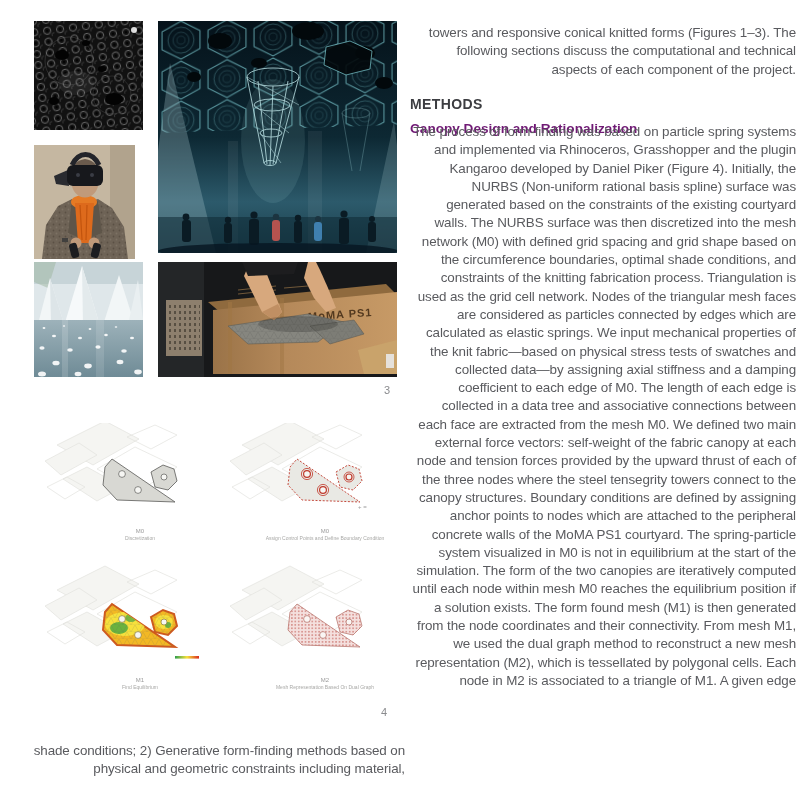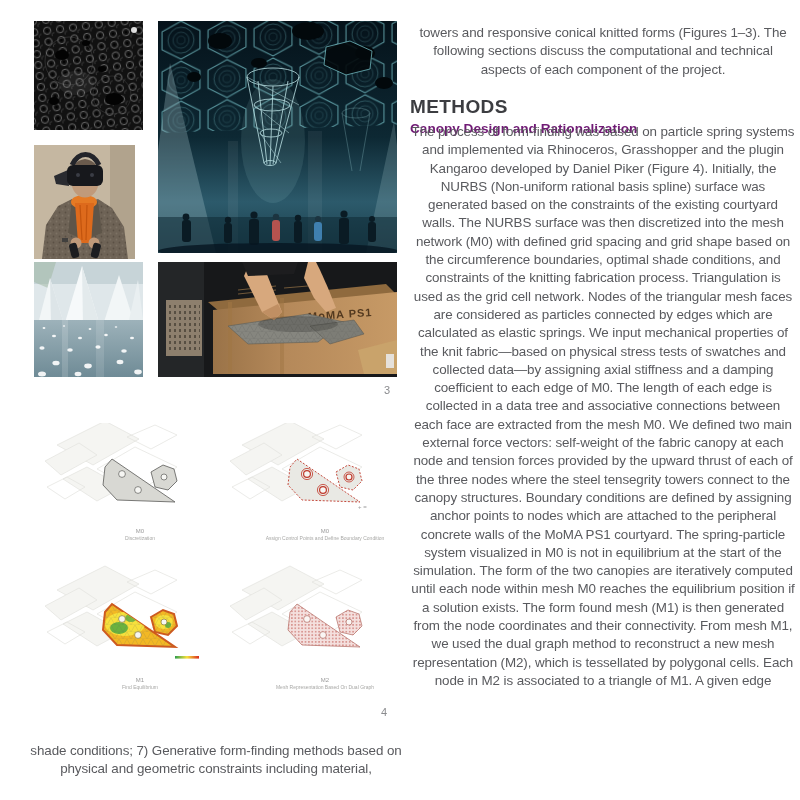--- a/index.html
+++ b/index.html
@@ -2,24 +2,24 @@
 <html><head>
 <meta charset="utf-8">
 <style>
   html,body{margin:0;padding:0;background:#ffffff;}
   .page{position:relative;width:800px;height:800px;background:#fff;overflow:hidden;
         font-family:"Liberation Sans",sans-serif;}
   .abs{position:absolute;}
   .photo{position:absolute;overflow:hidden;background:#ddd;}
   .photo svg{display:block;}
   .fignum{position:absolute;font-size:11px;color:#8a8b8e;}
-  .body-copy{color:#595a5e;font-size:13.4px;line-height:18.3px;letter-spacing:-0.1px;text-align:center;}
+  .body-copy{color:#595a5e;font-size:13.4px;line-height:18.3px;letter-spacing:-0.1px;text-align:right;}
   .intro{left:410px;top:24px;width:386px;}
   .maintext{left:410px;top:123px;width:386px;}
-  .methods{left:410px;top:96px;font-size:19px;font-weight:700;color:#3c3d41;letter-spacing:0.4px;}
+  .methods{left:410px;top:96px;font-size:14px;font-weight:700;color:#3c3d41;letter-spacing:0.4px;}
   .subhead{left:410px;top:121px;font-size:13.6px;font-weight:700;color:#701a75;}
   .leftfooter{left:27px;top:742px;width:378px;}
   .f4cell{position:absolute;}
   .f4cap{margin-top:1px;width:180px;padding-left:46px;box-sizing:border-box;text-align:center;
          color:#9b9b9b;}
   .f4mesh{font-size:6px;line-height:7px;}
   .f4sub{font-size:5px;line-height:6px;color:#a8a8a6;}
 </style>
 </head>
 <body>
@@ -331,21 +331,21 @@
       </g>
     </svg>
     <div class="f4cap">
       <div class="f4mesh">M2</div>
       <div class="f4sub">Mesh Representation Based On Dual Graph</div>
     </div>
   </div>
 
   <div class="fignum" style="left:381px;top:706px">4</div>
 
-  <div class="abs body-copy leftfooter">shade conditions; 7) Generative form-finding methods based on physical and geometric constraints including material,</div>
+  <div class="abs body-copy leftfooter">shade conditions; 2) Generative form-finding methods based on physical and geometric constraints including material,</div>
 
   <div class="abs body-copy intro">towers and responsive conical knitted forms (Figures 1–3). The following sections discuss the computational and technical aspects of each component of the project.</div>
 
   <h1 class="abs methods" style="margin:0">METHODS</h1>
 
   <h2 class="abs subhead" style="margin:0">Canopy Design and Rationalization</h2>
 
   <div class="abs body-copy maintext">The process of form-finding was based on particle spring systems and implemented via Rhinoceros, Grasshopper and the plugin Kangaroo developed by Daniel Piker (Figure 4). Initially, the NURBS (Non-uniform rational basis spline) surface was generated based on the constraints of the existing courtyard walls. The NURBS surface was then discretized into the mesh network (M0) with defined grid spacing and grid shape based on the circumference boundaries, optimal shade conditions, and constraints of the knitting fabrication process. Triangulation is used as the grid cell network. Nodes of the triangular mesh faces are considered as particles connected by edges which are calculated as elastic springs. We input mechanical properties of the knit fabric—based on physical stress tests of swatches and collected data—by assigning axial stiffness and a damping coefficient to each edge of M0. The length of each edge is collected in a data tree and associative connections between each face are extracted from the mesh M0. We defined two main external force vectors: self-weight of the fabric canopy at each node and tension forces provided by the upward thrust of each of the three nodes where the steel tensegrity towers connect to the canopy structures. Boundary conditions are defined by assigning anchor points to nodes which are attached to the peripheral concrete walls of the MoMA PS1 courtyard. The spring-particle system visualized in M0 is not in equilibrium at the start of the simulation. The form of the two canopies are iteratively computed until each node within mesh M0 reaches the equilibrium position if a solution exists. The form found mesh (M1) is then generated from the node coordinates and their connectivity. From mesh M1, we used the dual graph method to reconstruct a new mesh representation (M2), which is tessellated by polygonal cells. Each node in M2 is associated to a triangle of M1. A given edge</div>
 
 </div>

